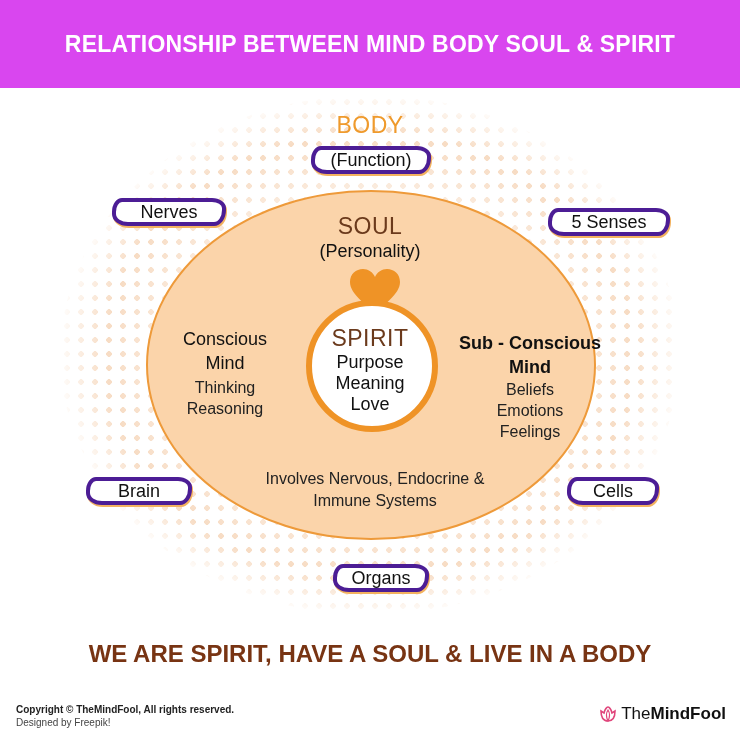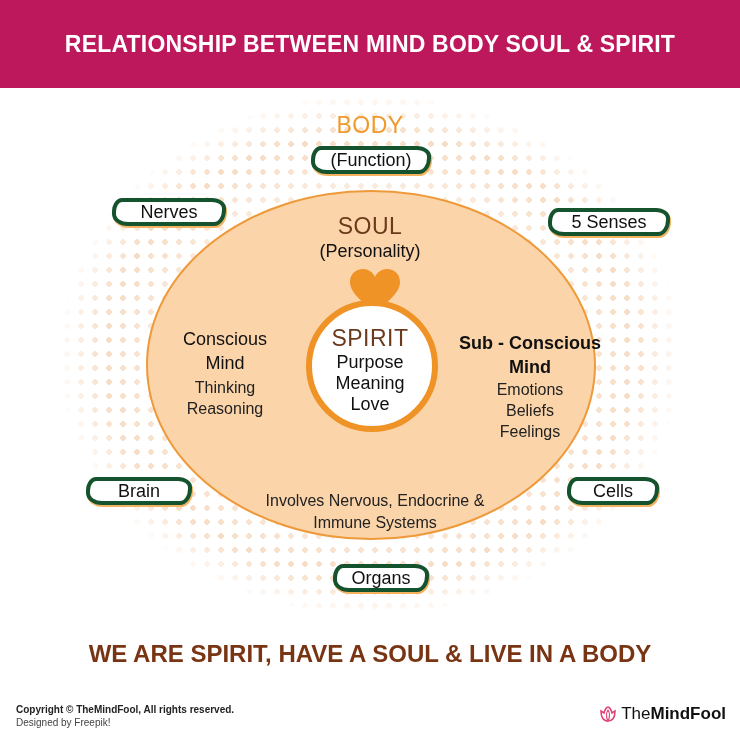--- a/index.html
+++ b/index.html
@@ -3,21 +3,21 @@
   <meta charset="utf-8">
   <style>
     html, body { margin: 0; padding: 0; }
     body {
       width: 740px; height: 740px; position: relative; overflow: hidden;
       background: #ffffff;
       font-family: "Liberation Sans", "DejaVu Sans", sans-serif;
     }
     .header {
       position: absolute; left: 0; top: 0; width: 740px; height: 88px;
-      background: #be185d;
+      background: #d946ef;
       display: flex; align-items: center; justify-content: center;
     }
     .header-title {
       color: #ffffff; font-weight: bold; font-size: 23px; letter-spacing: 0.2px;
     }
     .dots {
       position: absolute; left: 60px; top: 95px; width: 620px; height: 520px;
       border-radius: 50%;
       background-image: radial-gradient(circle, #f7dcc4 2.6px, transparent 3px);
       background-size: 14px 14px;
@@ -30,21 +30,21 @@
       background: #fbd4aa;
       border: 2px solid #ee9a3a;
       box-sizing: border-box;
     }
     .txt { position: absolute; text-align: center; }
     .body-title { left: 270px; top: 112px; width: 200px; font-size: 23px; color: #ef9a2c; letter-spacing: 0.5px; }
     .tag {
       position: absolute; height: 28px;
       display: flex; align-items: center; justify-content: center;
       background: #ffffff;
-      border: 4px solid #14532d;
+      border: 4px solid #4c1d95;
       border-radius: 10px 14px 12px 16px / 14px 10px 16px 12px;
       box-sizing: border-box;
       box-shadow: 1px 2px 0 #f3b25f;
       font-size: 18px; color: #111111;
     }
     .soul-title { left: 270px; top: 213px; width: 200px; font-size: 23px; color: #6b3a1c; letter-spacing: 0.5px; }
     .soul-sub { left: 270px; top: 241px; width: 200px; font-size: 18px; color: #111111; }
     .heart {
       position: absolute; left: 348px; top: 268px; width: 54px; height: 48px;
     }
@@ -52,21 +52,21 @@
       position: absolute; left: 306px; top: 300px; width: 132px; height: 132px;
       border-radius: 50%; background: #ffffff;
       border: 6px solid #ef9326; box-sizing: border-box;
     }
     .spirit-title { left: 300px; top: 325px; width: 140px; font-size: 23px; color: #6b3a1c; letter-spacing: 0.5px; }
     .spirit-lines { left: 300px; top: 352px; width: 140px; font-size: 18px; color: #111111; line-height: 21px; }
     .cm-title { left: 160px; top: 327px; width: 130px; font-size: 18px; font-weight: normal; color: #111111; line-height: 24px; }
     .cm-lines { left: 160px; top: 377px; width: 130px; font-size: 16px; color: #222222; line-height: 21px; }
     .sc-title { left: 440px; top: 331px; width: 180px; font-size: 18px; font-weight: bold; color: #111111; line-height: 24px; }
     .sc-lines { left: 440px; top: 379px; width: 180px; font-size: 16px; color: #222222; line-height: 21px; }
-    .systems { left: 230px; top: 468px; width: 290px; font-size: 16px; color: #222222; line-height: 22px; margin-top: 22px; }
+    .systems { left: 230px; top: 468px; width: 290px; font-size: 16px; color: #222222; line-height: 22px; }
     .tagline { left: 0; top: 640px; width: 740px; font-size: 24px; font-weight: bold; color: #783413; }
     .copyright { position: absolute; left: 16px; top: 704px; font-size: 10px; font-weight: bold; color: #222222; }
     .designed { position: absolute; left: 16px; top: 717px; font-size: 10px; color: #444444; }
     .brand { position: absolute; right: 14px; top: 704px; display: flex; align-items: center; gap: 4px; font-size: 17px; color: #111111; }
     .brand-mind { font-weight: bold; }
   </style>
 </head>
 <body>
 
 <div class="header">
@@ -111,22 +111,22 @@
 <div class="txt cm-lines">
   <div>Thinking</div>
   <div>Reasoning</div>
 </div>
 
 <div class="txt sc-title">
   <div>Sub - Conscious</div>
   <div>Mind</div>
 </div>
 <div class="txt sc-lines">
+  <div>Beliefs</div>
   <div>Emotions</div>
-  <div>Beliefs</div>
   <div>Feelings</div>
 </div>
 
 <div class="txt systems">
   <div>Involves Nervous, Endocrine &amp;</div>
   <div>Immune Systems</div>
 </div>
 
 <div class="tag" style="left:86px; top:477px; width:106px;">
   <span>Brain</span>

